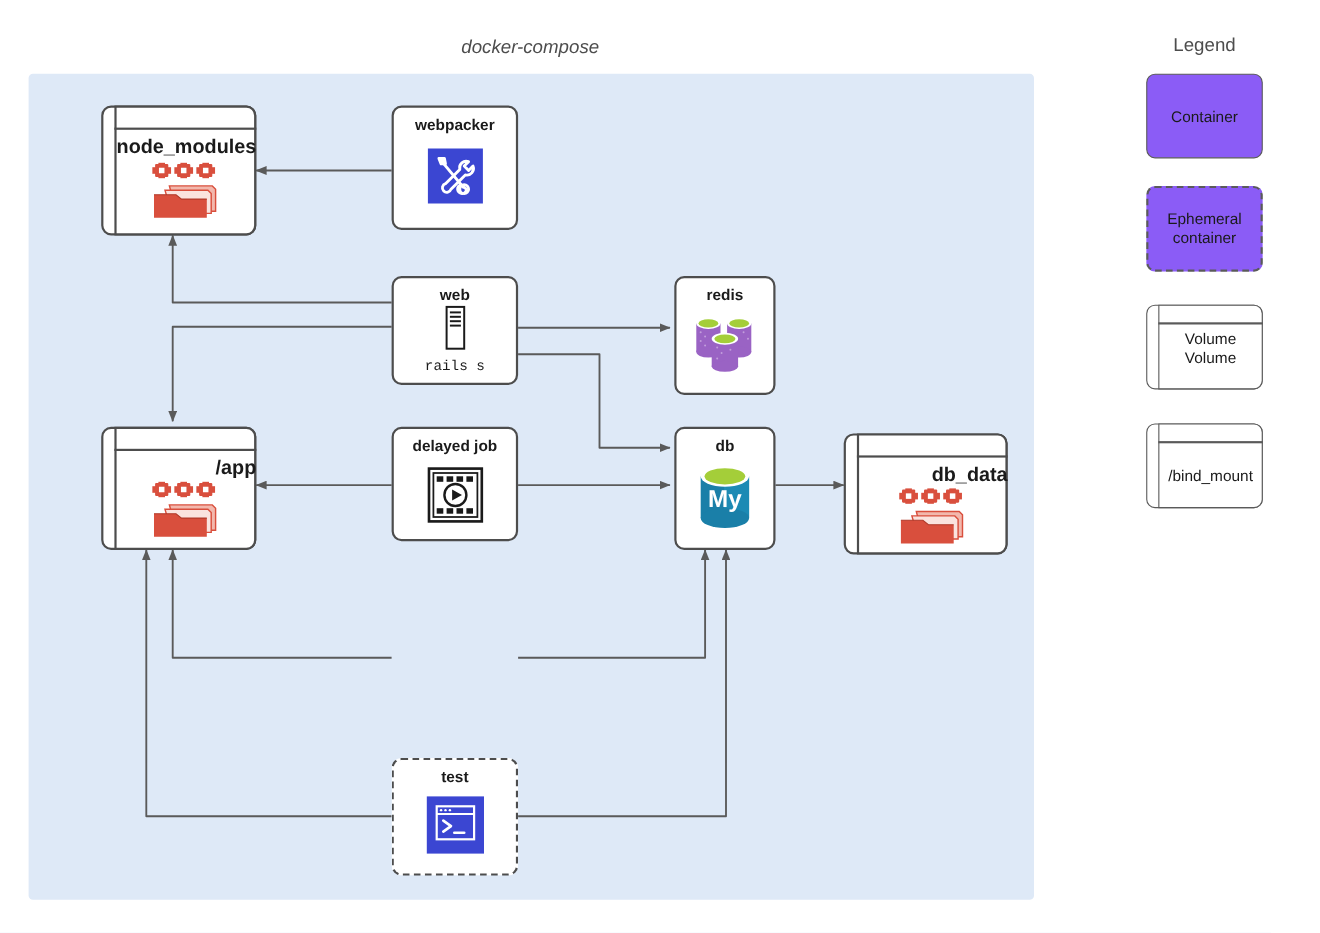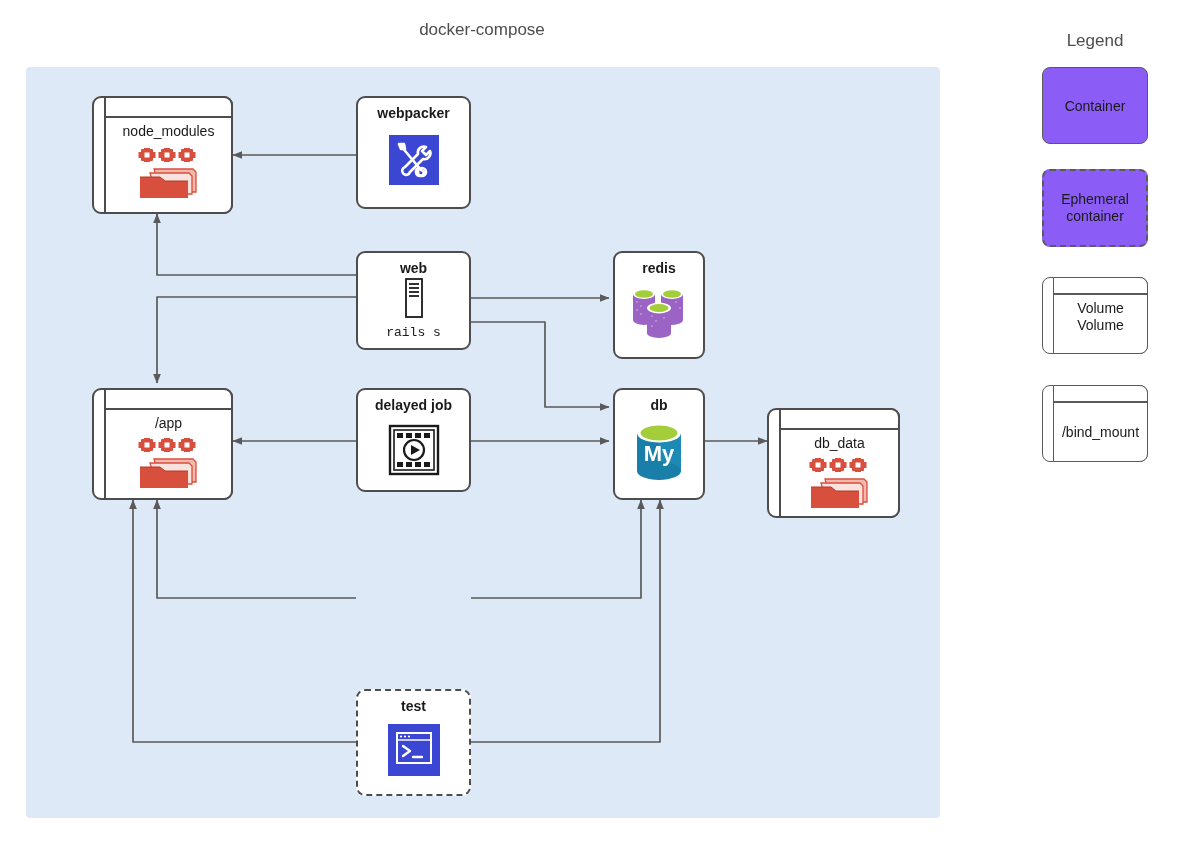--- a/index.html
+++ b/index.html
@@ -9,21 +9,21 @@
     overflow:hidden;position:relative;
   }
   #stage{position:absolute;left:0;top:0;width:1200px;height:848px;}
 
   
   .title{
     position:absolute;text-align:center;color:#4d4d4d;
     font-size:17px;font-family:"Liberation Sans",sans-serif;
     white-space:nowrap;
   }
-  #compose-title{left:382px;top:20px;width:200px;}
+  #compose-title{left:382px;top:33px;width:200px;font-style:italic;}
   #legend-title{left:1020px;top:31px;width:150px;}
 
   
   #compose-panel{
     position:absolute;left:26px;top:67px;width:914px;height:751px;
     background:#dee9f7;border-radius:4px;
   }
 
   
   .node{position:absolute;box-sizing:border-box;}
@@ -55,21 +55,21 @@
     position:absolute;left:12px;top:0;width:calc(100% - 12px);height:100%;
     border:2px solid #4d4d4d;border-radius:0 9px 9px 0;background:#ffffff;
     box-sizing:border-box;border-left-width:2px;
   }
   .vol-rail{
     position:absolute;left:12px;top:20px;width:calc(100% - 12px);
     height:2px;background:#4d4d4d;
   }
   .vol-label{
     position:absolute;left:12px;top:27px;width:calc(100% - 12px);
-    text-align:center;font-size:14px;font-weight:normal;color:#1a1a1a;
+    text-align:right;font-size:18px;font-weight:bold;color:#1a1a1a;
     font-family:"Liberation Sans",sans-serif;white-space:nowrap;
   }
 
   
   .legend-box{
     position:absolute;background:#8b5cf6;border:1.6px solid #5a5a5a;
     border-radius:8px;box-sizing:border-box;
   }
   .legend-box.dashed{border-style:dashed;border-width:2px;}
   .legend-text{
@@ -322,21 +322,21 @@
         <path d="M28,12 L28,55" stroke="#2a9fc8" stroke-width="1" opacity="0.6"></path>
         <rect x="28" y="12" width="22" height="38" fill="#1f93bd" opacity="0.55"></rect>
         <ellipse cx="28" cy="50" rx="22" ry="9" fill="#1a7fa8"></ellipse>
         <ellipse cx="28" cy="12" rx="22" ry="9.5" fill="#ffffff"></ellipse>
         <ellipse cx="28" cy="12" rx="18.5" ry="7.4" fill="#a4ce39"></ellipse>
         <text x="28" y="40" text-anchor="middle" font-family="Liberation Sans, sans-serif" font-size="22" font-weight="bold" fill="#ffffff">My</text>
       </svg>
     </div>
   </div>
 
-  <div class="node" style="left:767px;top:408px;width:133px;height:110px;">
+  <div class="node" style="left:767px;top:394px;width:149px;height:110px;">
     <div class="vol-outer"></div>
     <div class="vol-inner"></div>
     <div class="vol-rail"></div>
     <div class="vol-label">db_data</div>
     <div class="node-icon" style="left:calc(50% + 6px);top:50px;">
       <svg class="icon" width="62" height="52" viewBox="0 0 62 52" xmlns="http://www.w3.org/2000/svg">
         <g fill="#d94f3d">
           <g>
             <rect x="3" y="1" width="12" height="12" rx="1"></rect>
             <rect x="0.5" y="4" width="17" height="6"></rect>

